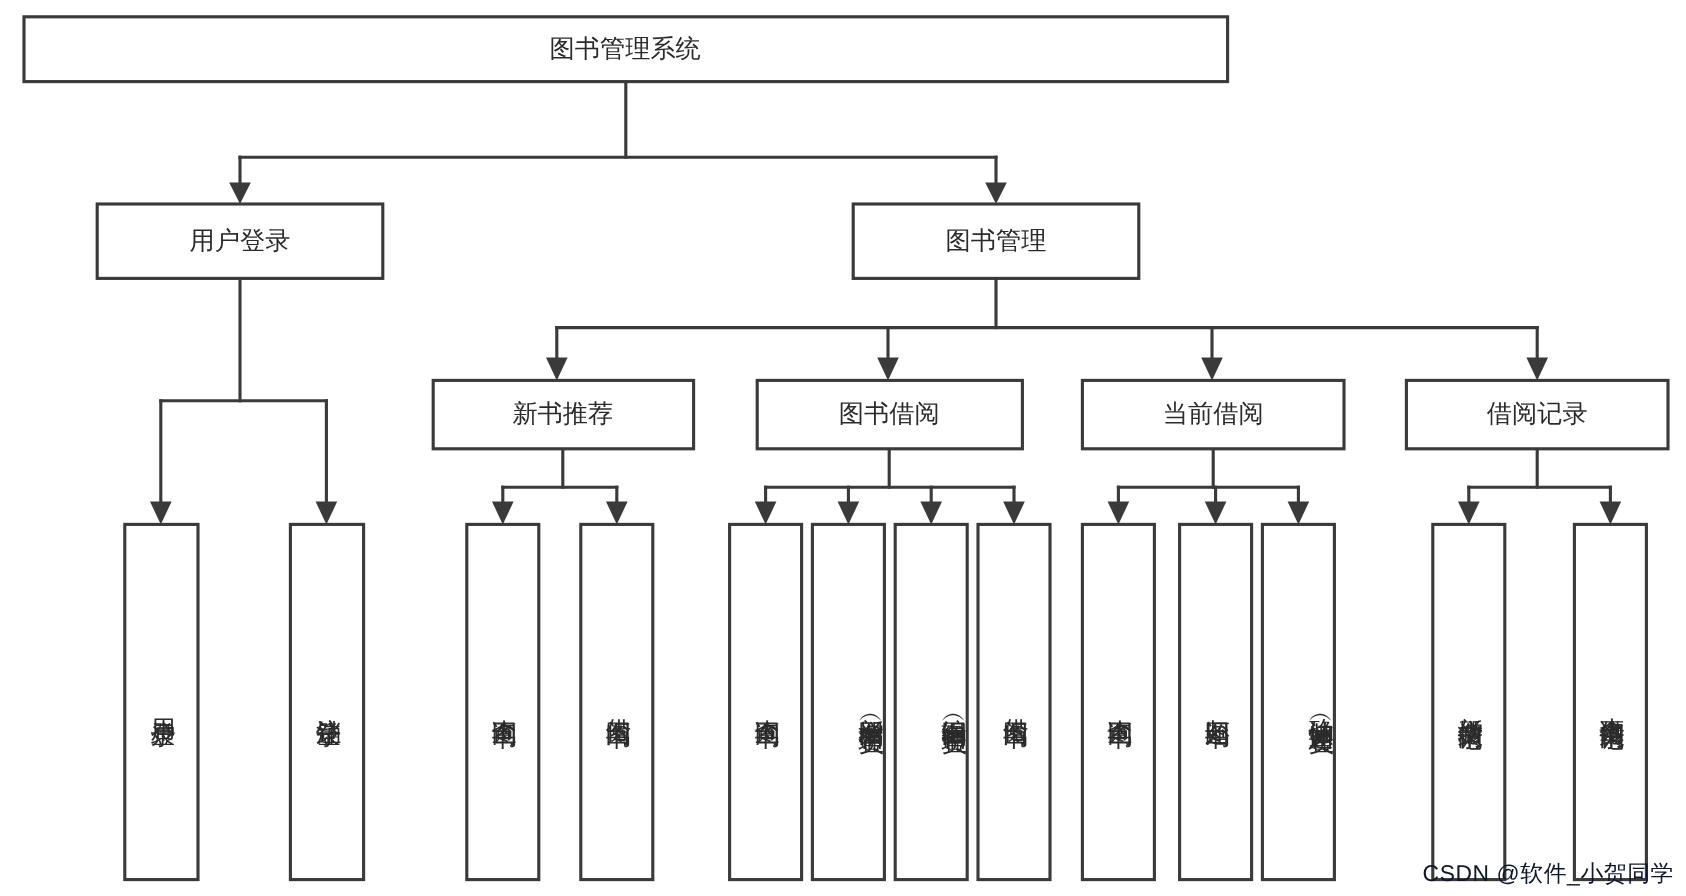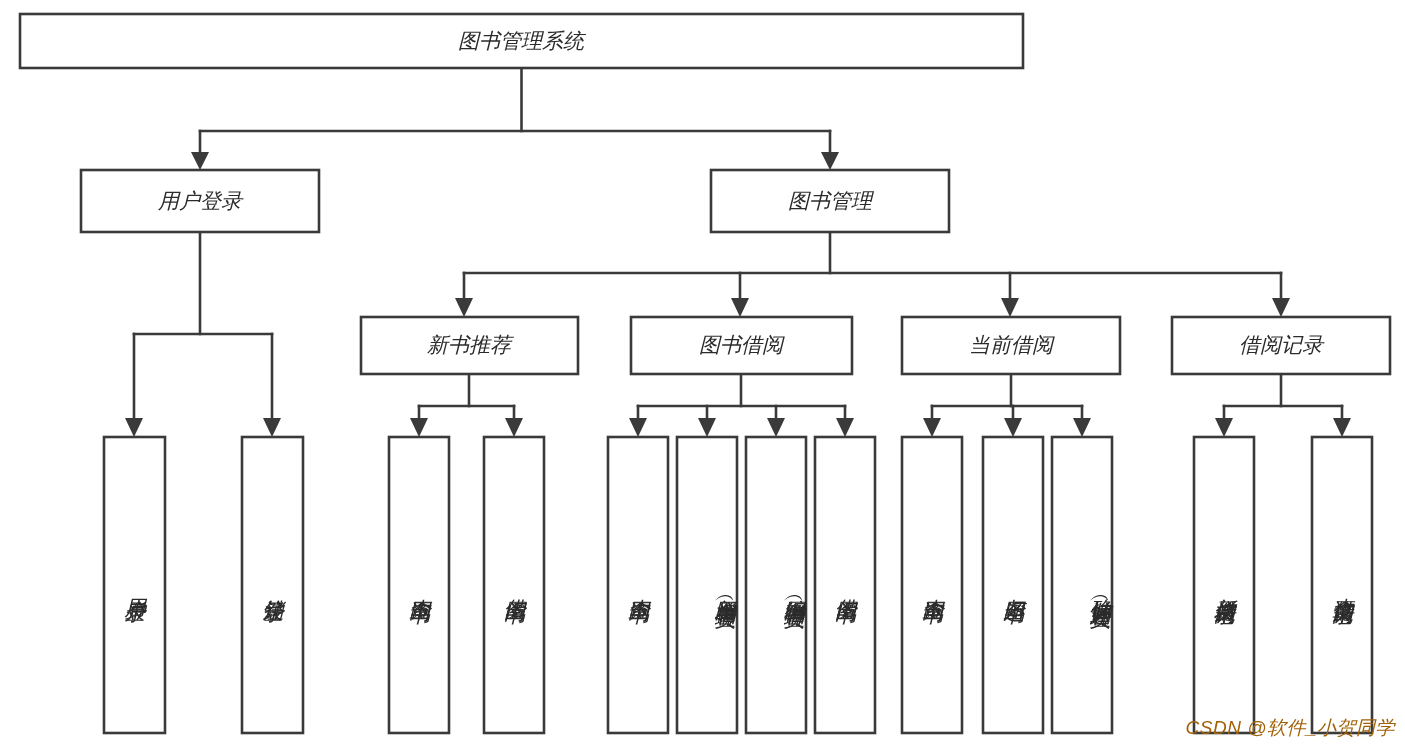--- a/index.html
+++ b/index.html
@@ -11,21 +11,20 @@
     width: 1405px;
     height: 747px;
     font-family: "Liberation Sans", "DejaVu Sans", sans-serif;
     overflow: hidden;
     position: relative;
   }
   #diagram-root {
     position: relative;
     width: 1405px;
     height: 747px;
-    font-style: italic;
   }
   svg.diagram {
     position: absolute;
     left: 0;
     top: 0;
     width: 1405px;
     height: 747px;
     display: block;
   }
   .node-rect {
@@ -61,21 +60,21 @@
     letter-spacing: 1.5px;
     white-space: nowrap;
     pointer-events: none;
   }
   .watermark {
     position: absolute;
     right: 10px;
     bottom: 6px;
     font-family: "Liberation Sans", "DejaVu Sans", sans-serif;
     font-size: 19px;
-    color: #a16207;
+    color: #0f172a;
     letter-spacing: 0.5px;
     white-space: nowrap;
   }
 </style>
 </head>
 <body>
 
 <div id="diagram-root">
 
   <svg class="diagram" viewBox="0 0 1405 747" xmlns="http://www.w3.org/2000/svg">

